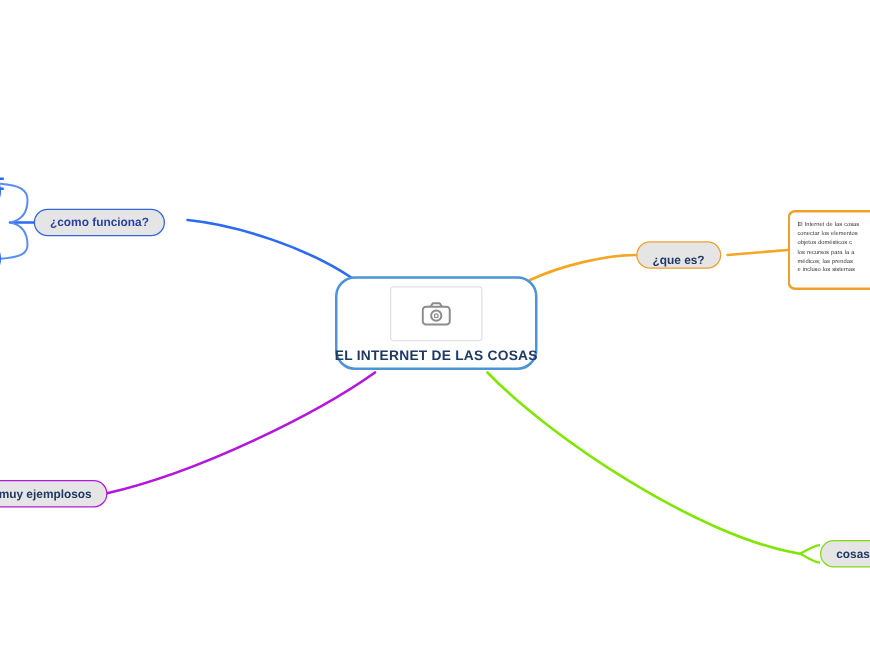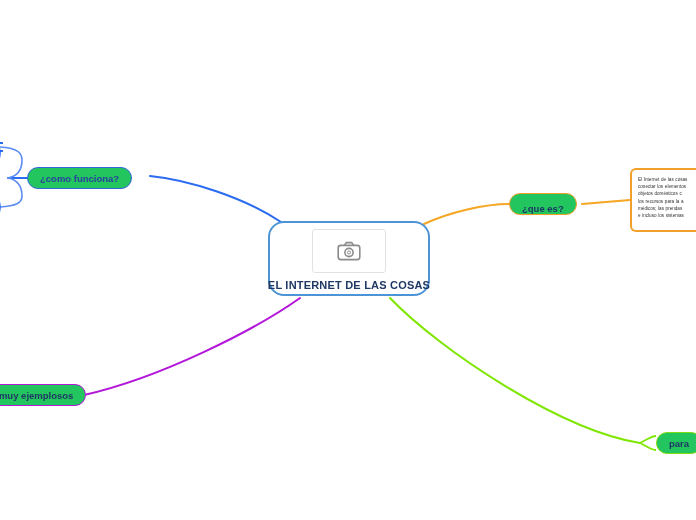--- a/index.html
+++ b/index.html
@@ -62,21 +62,21 @@
   }
 
   
   .pill {
     position: absolute;
     box-sizing: border-box;
     height: 22px;
     border-width: 1.5px;
     border-style: solid;
     border-radius: 11px;
-    background: #22c55e;
+    background: #e5e5e5;
     display: flex;
     align-items: center;
     justify-content: center;
     padding: 0 12px;
     font-size: 9.5px;
     font-weight: bold;
     white-space: nowrap;
   }
   .pill-como {
     left: 27px;
@@ -172,21 +172,21 @@
 
   <div class="pill pill-quees">
     <span>¿que es?</span>
   </div>
 
   <div class="pill pill-ejemplos">
     <span>s muy ejemplosos</span>
   </div>
 
   <div class="pill pill-fotos">
-    <span>para</span>
+    <span>cosas</span>
   </div>
 
   <div class="desc-block">
     <div class="desc-text">El Internet de las cosas</div>
     <div class="desc-text">conectar los elementos</div>
     <div class="desc-text">objetos domésticos c</div>
     <div class="desc-text">los recursos para la a</div>
     <div class="desc-text">médicos; las prendas</div>
     <div class="desc-text">e incluso los sistemas</div>
   </div>

